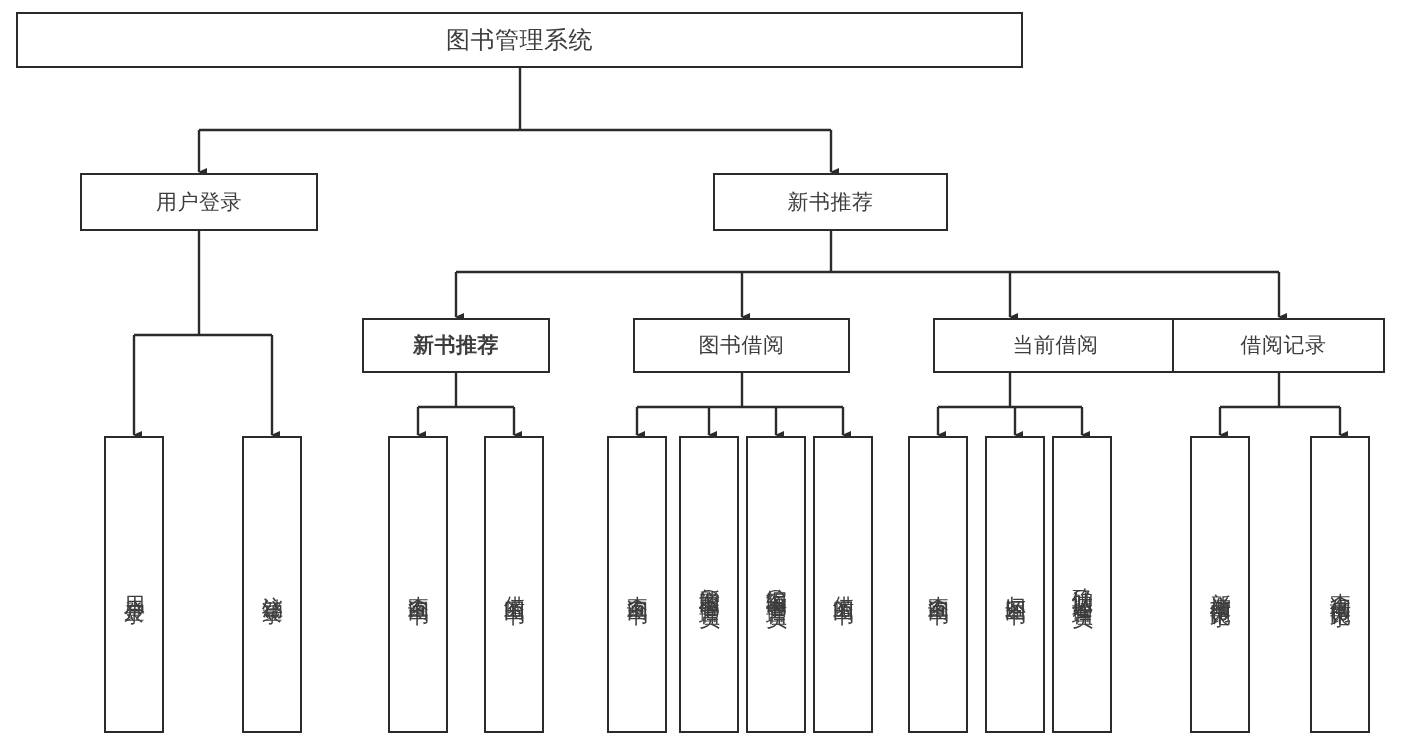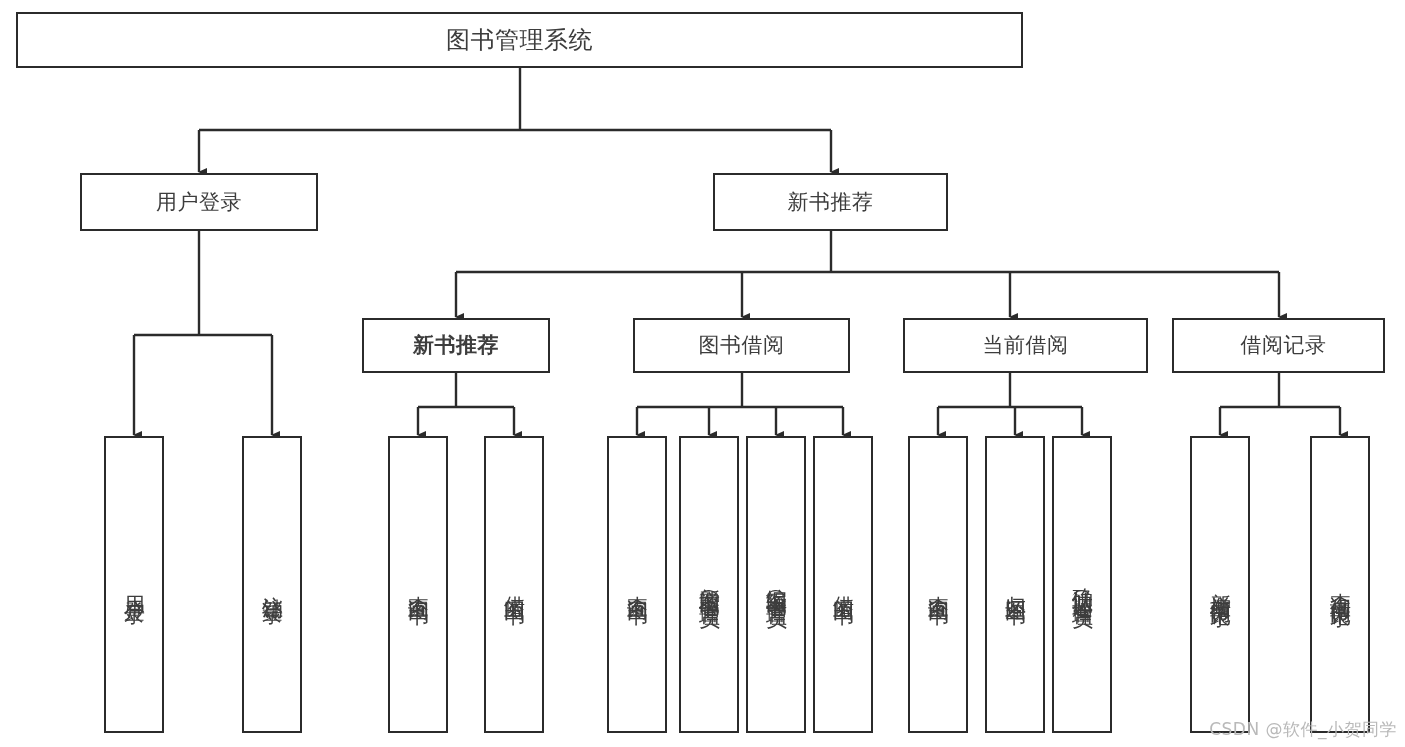--- a/index.html
+++ b/index.html
@@ -120,21 +120,21 @@
       </div>
       <div class="node-box level2" style="left: 713px; top: 173px; width: 235px; height: 58px;">
         <span class="node-label">新书推荐</span>
       </div>
       <div class="node-box level3" style="left: 362px; top: 318px; width: 188px; height: 55px; font-weight: bold;">
         <span class="node-label">新书推荐</span>
       </div>
       <div class="node-box level3" style="left: 633px; top: 318px; width: 217px; height: 55px; align-items: center;">
         <span class="node-label">图书借阅</span>
       </div>
-      <div class="node-box level3" style="left: 903px; top: 318px; width: 245px; height: 55px;">
+      <div class="node-box level3" style="left: 933px; top: 318px; width: 245px; height: 55px;">
         <span class="node-label">当前借阅</span>
       </div>
       <div class="node-box level3" style="left: 1172px; top: 318px; width: 213px; height: 55px; padding-left: 10px;">
         <span class="node-label">借阅记录</span>
       </div>
       <div class="node-box vertical leaf" style="left: 104px; top: 436px; width: 60px; height: 297px;">
         <span class="node-label">用户登录</span>
       </div>
       <div class="node-box vertical leaf" style="left: 242px; top: 436px; width: 60px; height: 297px;">
         <span class="node-label">注销登录</span>
@@ -167,14 +167,13 @@
         <span class="node-label">确认归还（管理员）</span>
       </div>
       <div class="node-box vertical leaf" style="left: 1190px; top: 436px; width: 60px; height: 297px;">
         <span class="node-label">新增借阅记录</span>
       </div>
       <div class="node-box vertical leaf" style="left: 1310px; top: 436px; width: 60px; height: 297px;">
         <span class="node-label">查询借阅记录</span>
       </div>
     </div>
 
-  <div id="watermark">CSDN @软件_小贺同学</div>
 </div>
 
 </body></html>

